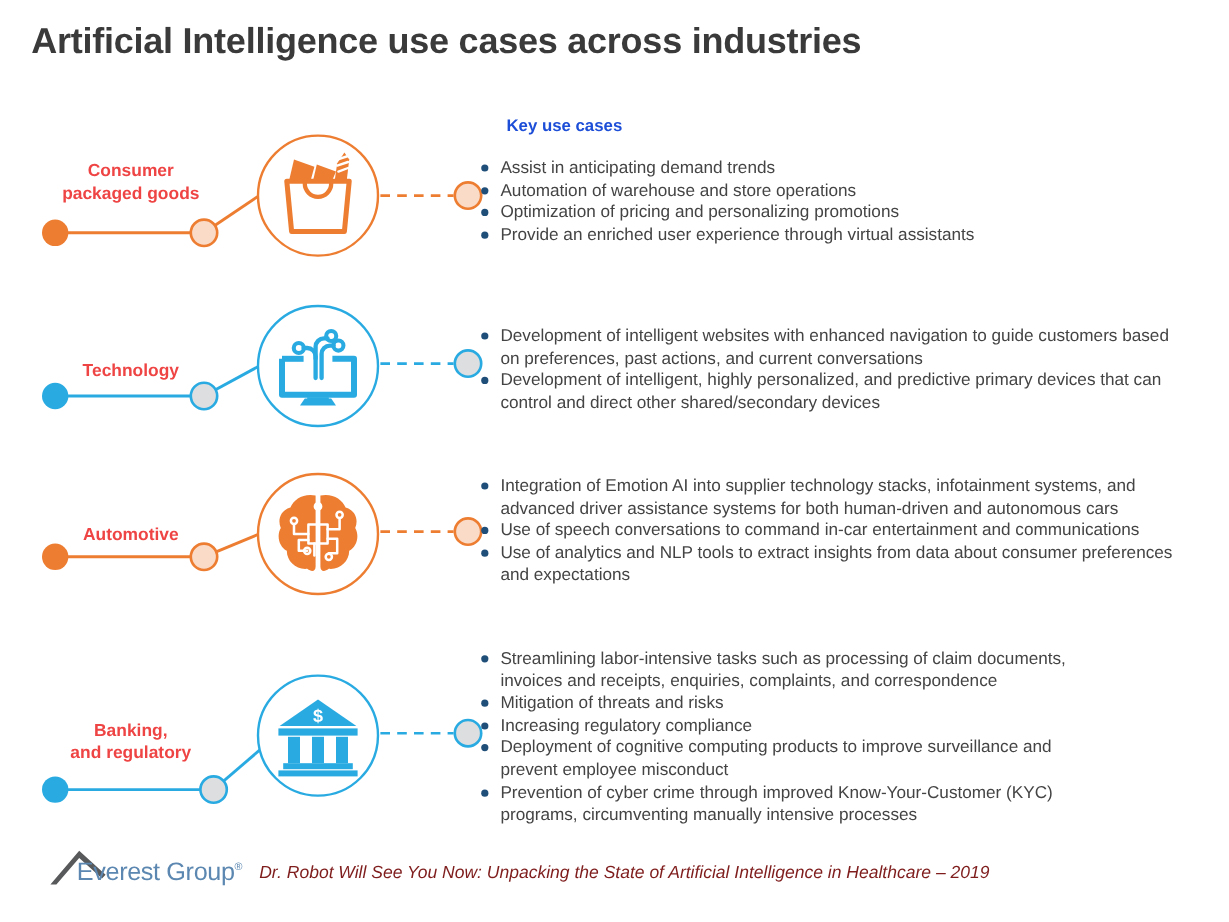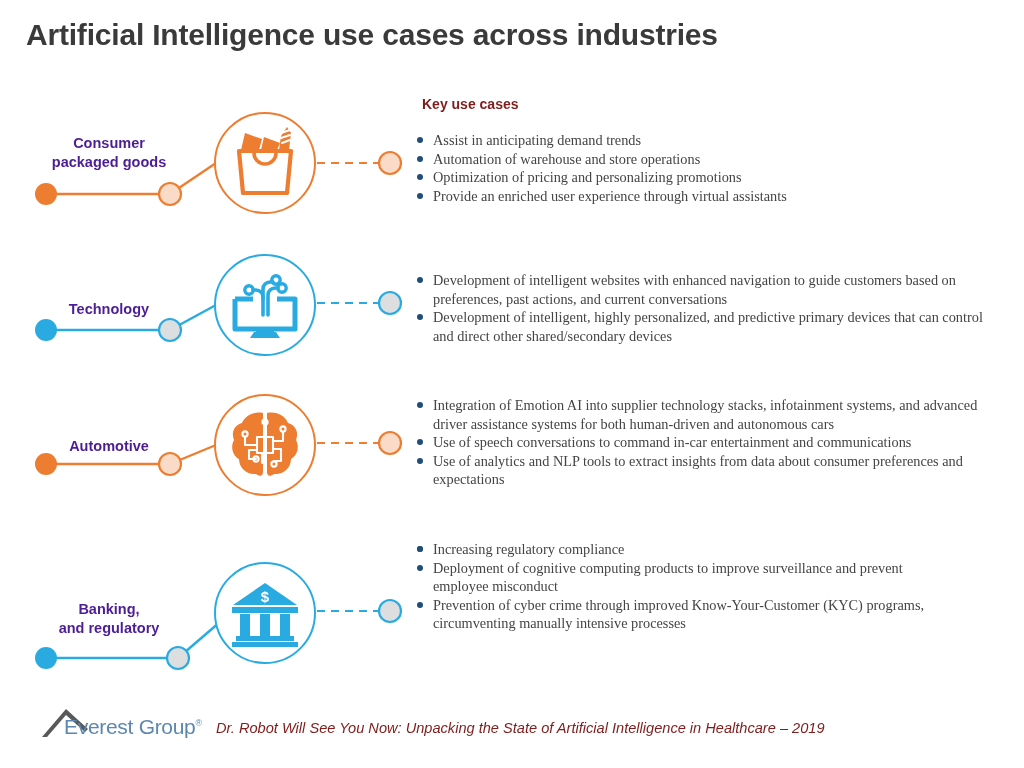--- a/index.html
+++ b/index.html
@@ -13,35 +13,35 @@
   
   .title{
     position:absolute;left:26px;top:18px;
     font-size:30px;font-weight:bold;color:#3a3a3a;
     letter-spacing:-0.2px;white-space:nowrap;
   }
 
   
   .key-heading{
     position:absolute;left:422px;top:96px;
-    font-size:14px;font-weight:bold;color:#7f1d1d;
+    font-size:14px;font-weight:bold;color:#1d4ed8;
   }
 
   
   .wires{position:absolute;left:0;top:0;width:1024px;height:768px;}
 
   
   .ind-label{
     position:absolute;text-align:center;
-    font-size:14.5px;font-weight:bold;color:#4c1d95;
+    font-size:14.5px;font-weight:bold;color:#ef4444;
     line-height:19px;width:190px;
   }
 
   
-  .bullets{position:absolute;left:416px;width:590px;font-family:Liberation Serif, serif;}
+  .bullets{position:absolute;left:400px;width:590px;}
   .bullet{
     position:relative;padding-left:17px;
     font-size:14.3px;line-height:18.6px;color:#444444;
     margin-bottom:0px;
   }
   .bullet .dot{
     position:absolute;left:1px;top:6px;
     width:6px;height:6px;border-radius:50%;
     background:#1f4e79;
   }
@@ -208,21 +208,22 @@
     <div class="bullet"><span class="dot"></span><span>Development of intelligent, highly personalized, and predictive primary devices that can control and direct other shared/secondary devices</span></div>
   </div>
 
   <div class="bullets" style="top:396px;width:585px;">
     <div class="bullet"><span class="dot"></span><span>Integration of Emotion AI into supplier technology stacks, infotainment systems, and advanced driver assistance systems for both human-driven and autonomous cars</span></div>
     <div class="bullet"><span class="dot"></span><span>Use of speech conversations to command in-car entertainment and communications</span></div>
     <div class="bullet"><span class="dot"></span><span>Use of analytics and NLP tools to extract insights from data about consumer preferences and expectations</span></div>
   </div>
 
   <div class="bullets" style="top:540px;width:512px;">
-    <div class="bullet"><span class="dot"></span></div>
+    <div class="bullet"><span class="dot"></span><span>Streamlining labor-intensive tasks such as processing of claim documents, invoices and receipts, enquiries, complaints, and correspondence</span></div>
+    <div class="bullet"><span class="dot"></span><span>Mitigation of threats and risks</span></div>
     <div class="bullet"><span class="dot"></span><span>Increasing regulatory compliance</span></div>
     <div class="bullet"><span class="dot"></span><span>Deployment of cognitive computing products to improve surveillance and prevent employee misconduct</span></div>
     <div class="bullet"><span class="dot"></span><span>Prevention of cyber crime through improved Know-Your-Customer (KYC) programs, circumventing manually intensive processes</span></div>
   </div>
 
   <div class="footer">
     <svg class="footer-logo" viewBox="0 0 148 42" xmlns="http://www.w3.org/2000/svg">
       <path d="M2,34 L26,6 L48,26 L45,29 L26,12 L7,34 Z" fill="#58595B"></path>
     </svg>
     <div class="footer-brand">

